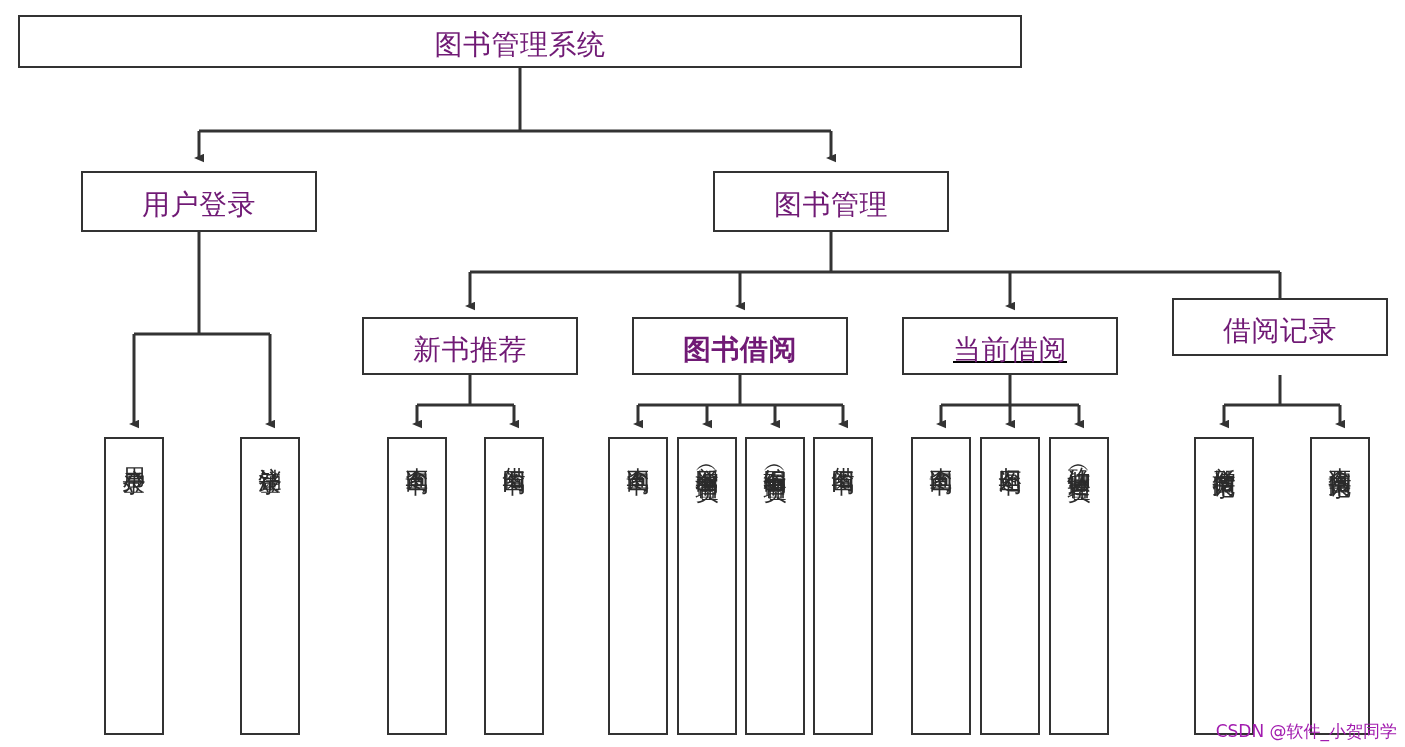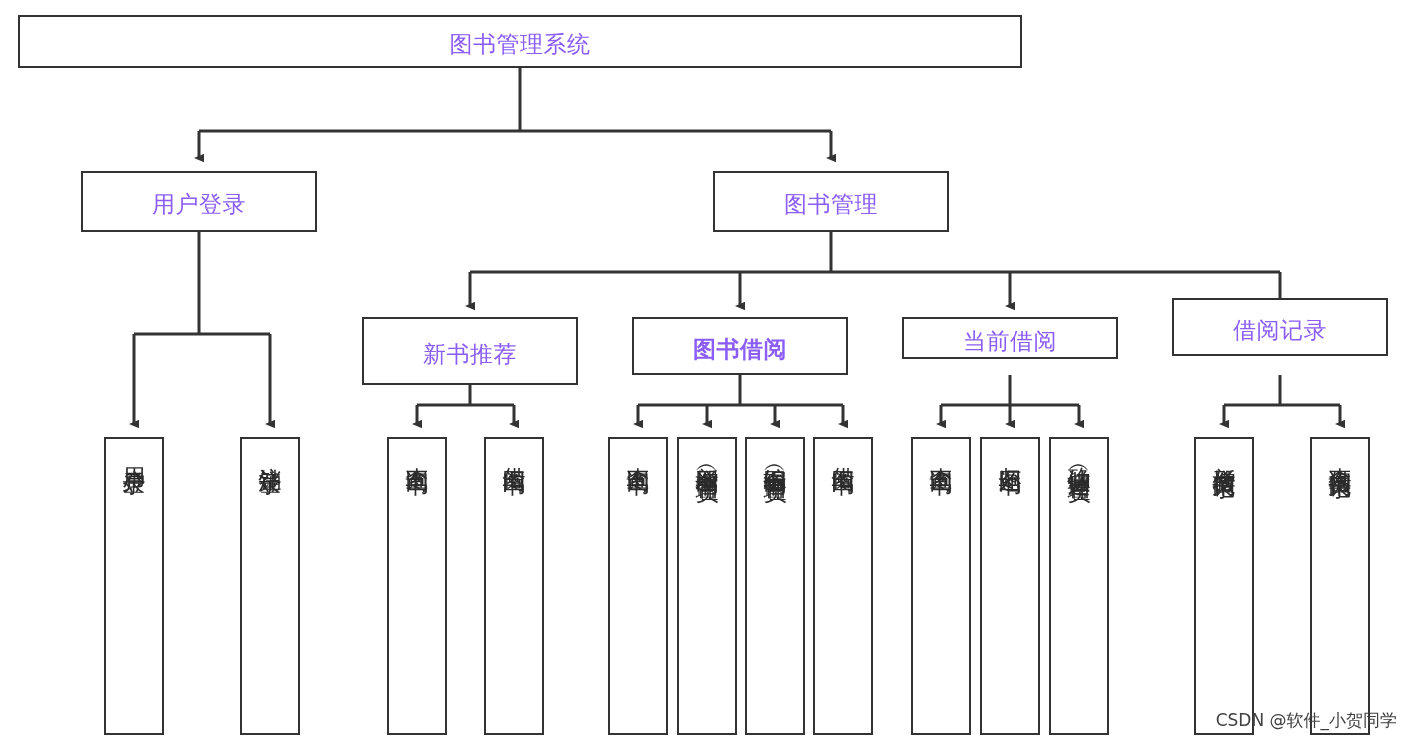--- a/index.html
+++ b/index.html
@@ -25,22 +25,22 @@
   .node-box {
     position: absolute;
     box-sizing: border-box;
     border: 2.5px solid #333333;
     background: #ffffff;
     display: flex;
     align-items: center;
     justify-content: center;
   }
   .node-label-h {
-    font-size: 23px;
-    color: #8b5cf6;
+    font-size: 28px;
+    color: #701a75;
     line-height: 1.2;
     white-space: nowrap;
     letter-spacing: 0.5px;
     margin-top: 7px;
   }
   .node-box.leaf {
     align-items: flex-start;
     justify-content: center;
     padding-top: 10px;
   }
@@ -49,23 +49,23 @@
     color: #2b2b2b;
     writing-mode: vertical-rl;
     text-orientation: upright;
     letter-spacing: 2px;
     line-height: 1;
     white-space: nowrap;
   }
   .watermark {
     position: absolute;
     right: 8px;
-    bottom: 15px;
+    bottom: 4px;
     font-size: 17px;
-    color: #404040;
+    color: #a21caf;
     white-space: nowrap;
     pointer-events: none;
   }
 </style>
 </head>
 <body>
 
 <div id="diagram-root">
 
   <svg id="tree-svg" viewBox="0 0 1405 747" xmlns="http://www.w3.org/2000/svg">
@@ -122,27 +122,27 @@
     <span class="node-label-h">图书管理系统</span>
   </div>
 
   <div class="node-box" style="left:81px; top:171px; width:236px; height:61px;">
     <span class="node-label-h">用户登录</span>
   </div>
   <div class="node-box" style="left:713px; top:171px; width:236px; height:61px;font-family:Liberation Serif, serif;">
     <span class="node-label-h">图书管理</span>
   </div>
 
-  <div class="node-box" style="left:362px; top:317px; width:216px; height:68px;">
+  <div class="node-box" style="left:362px; top:317px; width:216px; height:58px;">
     <span class="node-label-h">新书推荐</span>
   </div>
   <div class="node-box" style="left:632px; top:317px; width:216px; height:58px;font-weight:bold;">
     <span class="node-label-h">图书借阅</span>
   </div>
-  <div class="node-box" style="left:902px; top:317px; width:216px; height:42px;">
+  <div class="node-box" style="left:902px; top:317px; width:216px; height:58px;text-decoration:underline;">
     <span class="node-label-h">当前借阅</span>
   </div>
   <div class="node-box" style="left:1172px; top:298px; width:216px; height:58px;">
     <span class="node-label-h">借阅记录</span>
   </div>
 
   <div class="node-box leaf" style="left:104px; top:437px; width:60px; height:298px;">
     <span class="node-label-v">用户登录</span>
   </div>
   <div class="node-box leaf" style="left:240px; top:437px; width:60px; height:298px;">

